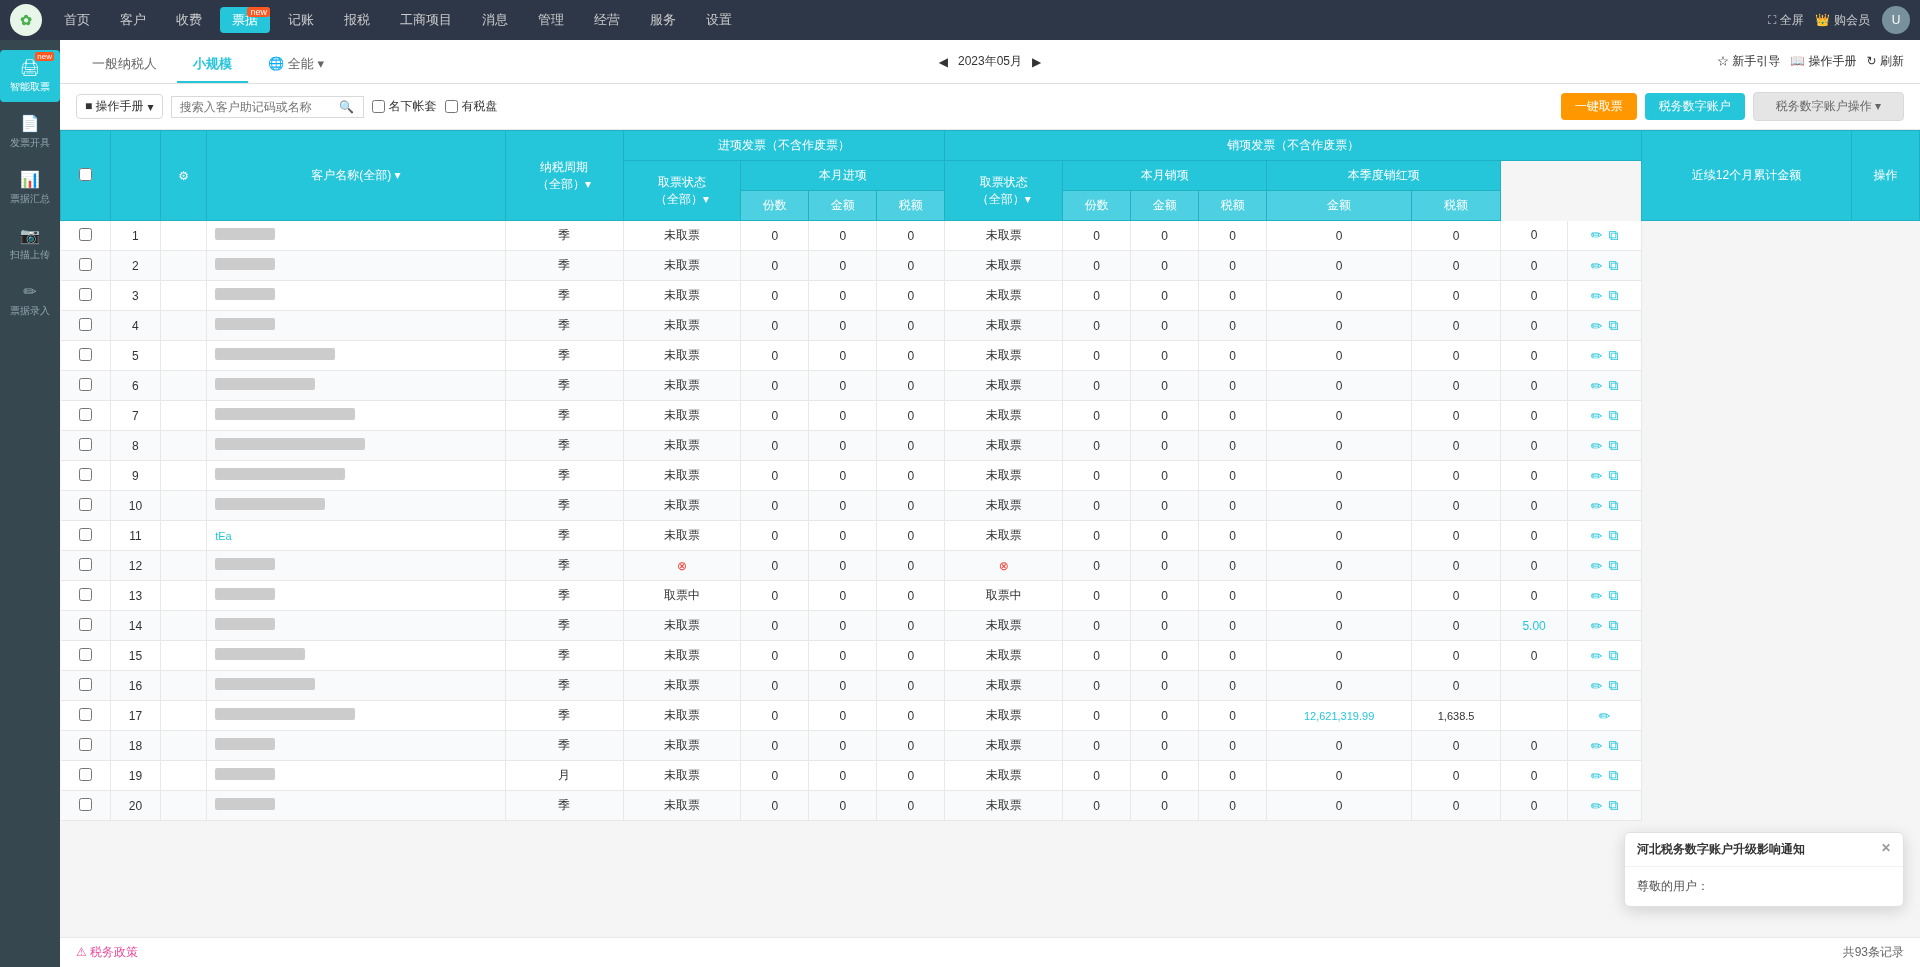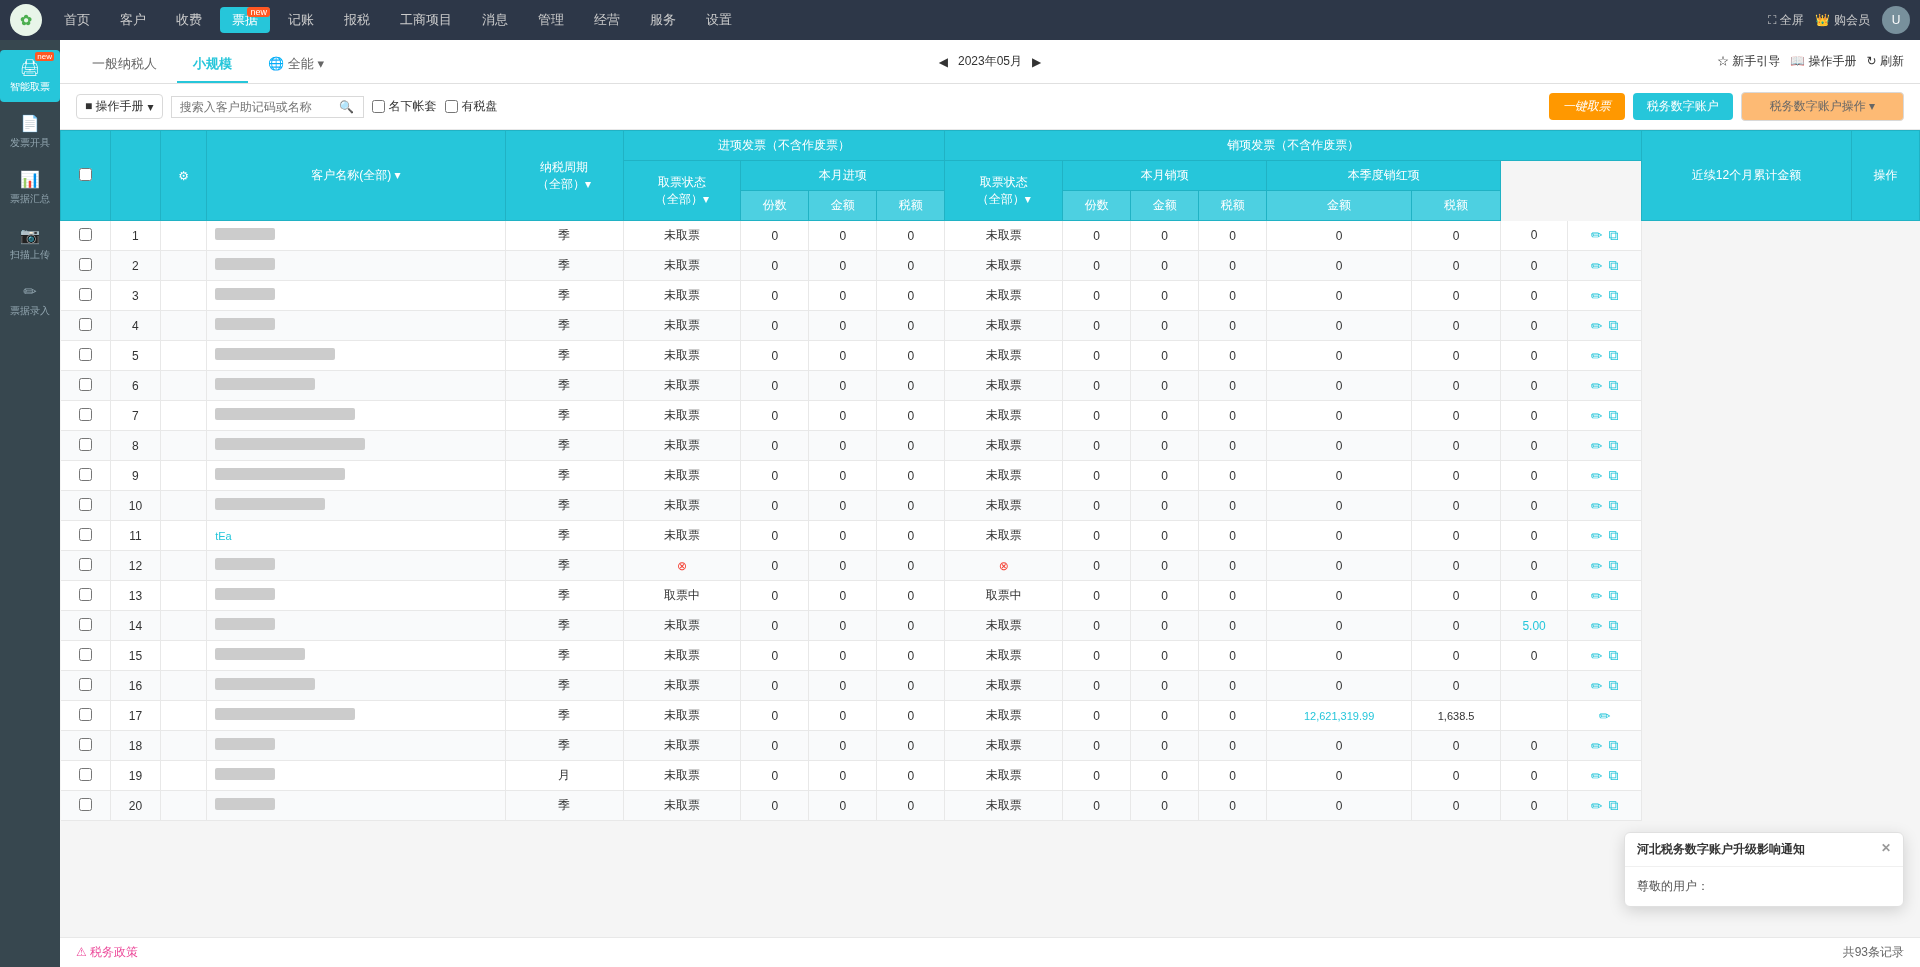--- a/index.html
+++ b/index.html
@@ -116,29 +116,29 @@
       display: flex; align-items: center;
       border: 1px solid #d9d9d9; border-radius: 0; padding: 3px 8px;
       background: #fff;
     }
     .search-input-wrap input {
       border: none; outline: none; font-size: 12px; width: 160px;
     }
     .checkbox-item { display: flex; align-items: center; gap: 4px; font-size: 12px; cursor: pointer; }
     .btn-orange {
       background: #ff9800; color: #fff; border: none;
-      padding: 5px 14px; border-radius: 4px; cursor: pointer; font-size: 12px; font-style: italic;
+      padding: 5px 14px; border-radius: 4px; cursor: pointer; font-size: 12px;
     }
     .btn-teal {
       background: #26c6da; color: #fff; border: none;
       padding: 5px 14px; border-radius: 4px; cursor: pointer; font-size: 12px;
     }
     .btn-outline {
-      background: #fdba74; color: #666; border: 1px solid #d9d9d9;
-      padding: 5px 28px; border-radius: 4px; cursor: pointer; font-size: 12px;
+      background: #e5e5e5; color: #666; border: 1px solid #d9d9d9;
+      padding: 5px 22px; border-radius: 4px; cursor: pointer; font-size: 12px;
       display: flex; align-items: center; gap: 3px;
     }
 
     
     .table-wrap { flex: 1; overflow: auto; }
     table { width: 100%; border-collapse: collapse; font-size: 12px; }
     thead tr th {
       background: #26c6da;
       color: #fff;
       padding: 6px 8px;

